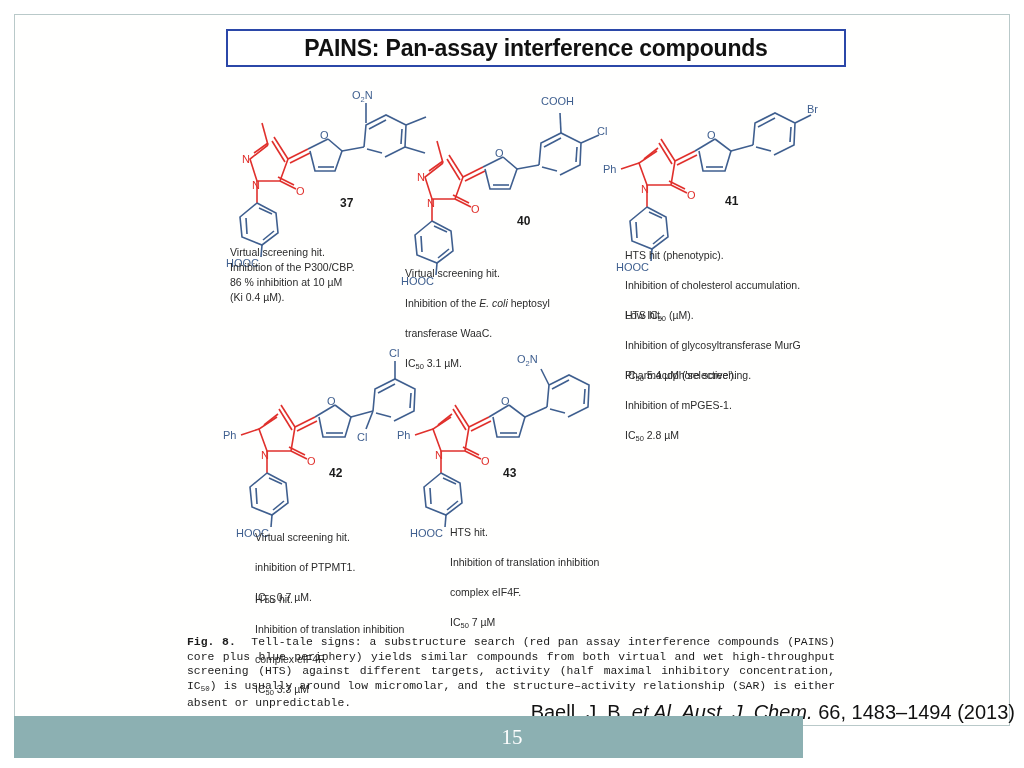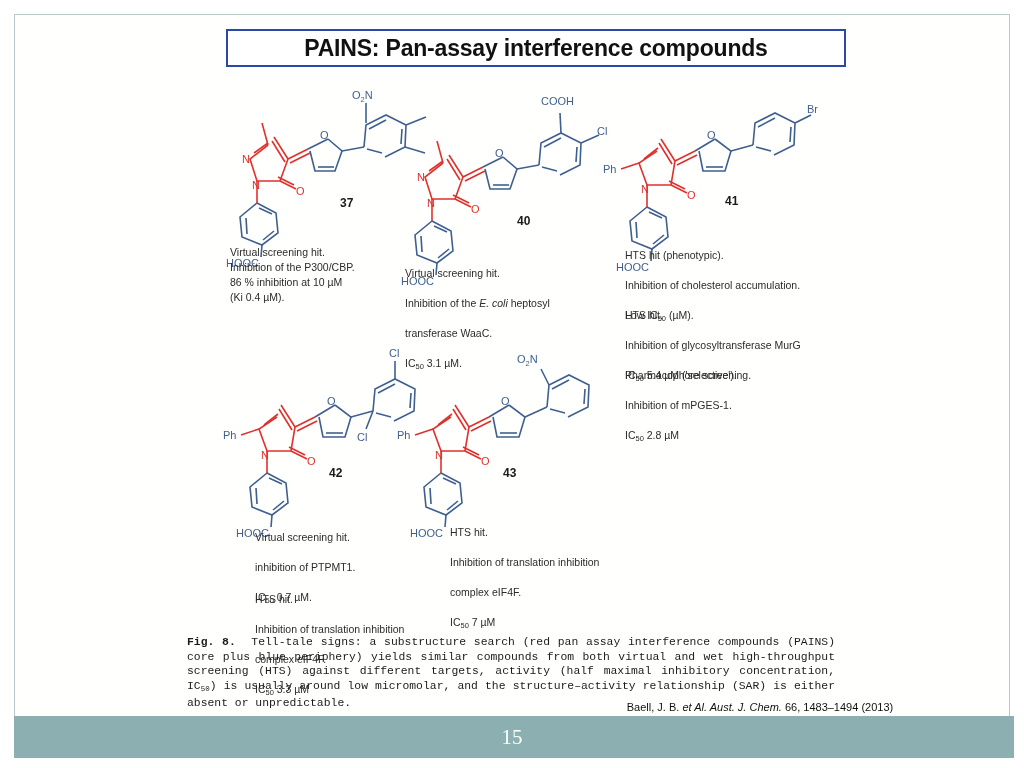--- a/index.html
+++ b/index.html
@@ -34,26 +34,26 @@
   
   #fig-caption{
     position:absolute;left:172px;top:620px;width:648px;
     font-family:Liberation Mono, monospace;font-size:11.4px;line-height:14.6px;
     color:#1b1b1b;text-align:justify;
   }
   #fig-caption b{font-weight:bold;}
   
   #citation{
     position:absolute;left:490px;top:686px;width:510px;
-    font-size:11px;color:#111;text-align:center;white-space:nowrap;
+    font-size:20px;color:#111;text-align:right;white-space:nowrap;
   }
   #citation i{font-style:italic;}
   
   #footer-bar{
-    position:absolute;left:14px;top:716px;width:1000px;height:42px;
+    position:absolute;left:14px;top:716px;width:789px;height:42px;
     background:#8cb0b2;
   }
   #page-num{
     position:absolute;left:0;top:0;width:996px;height:42px;
     display:flex;align-items:center;justify-content:center;
     font-family:"Liberation Serif",serif;font-size:21px;color:#ffffff;
   }
   svg{display:block;overflow:visible;}
   .red{stroke:#e0302c;fill:none;stroke-width:1.6;}
   .blue{stroke:#3f5f8f;fill:none;stroke-width:1.6;}

